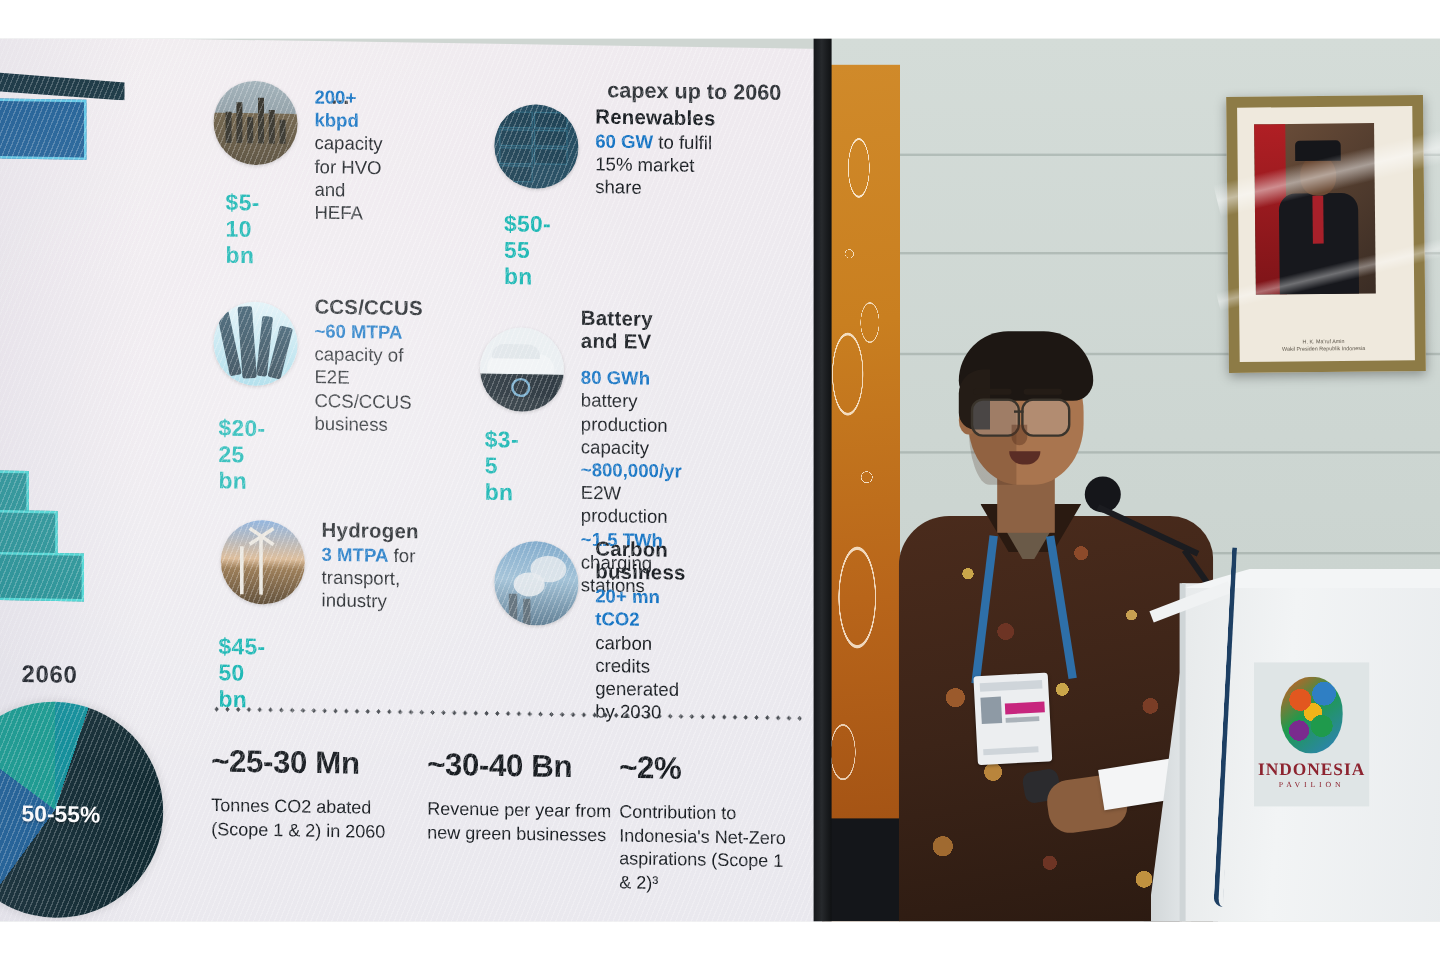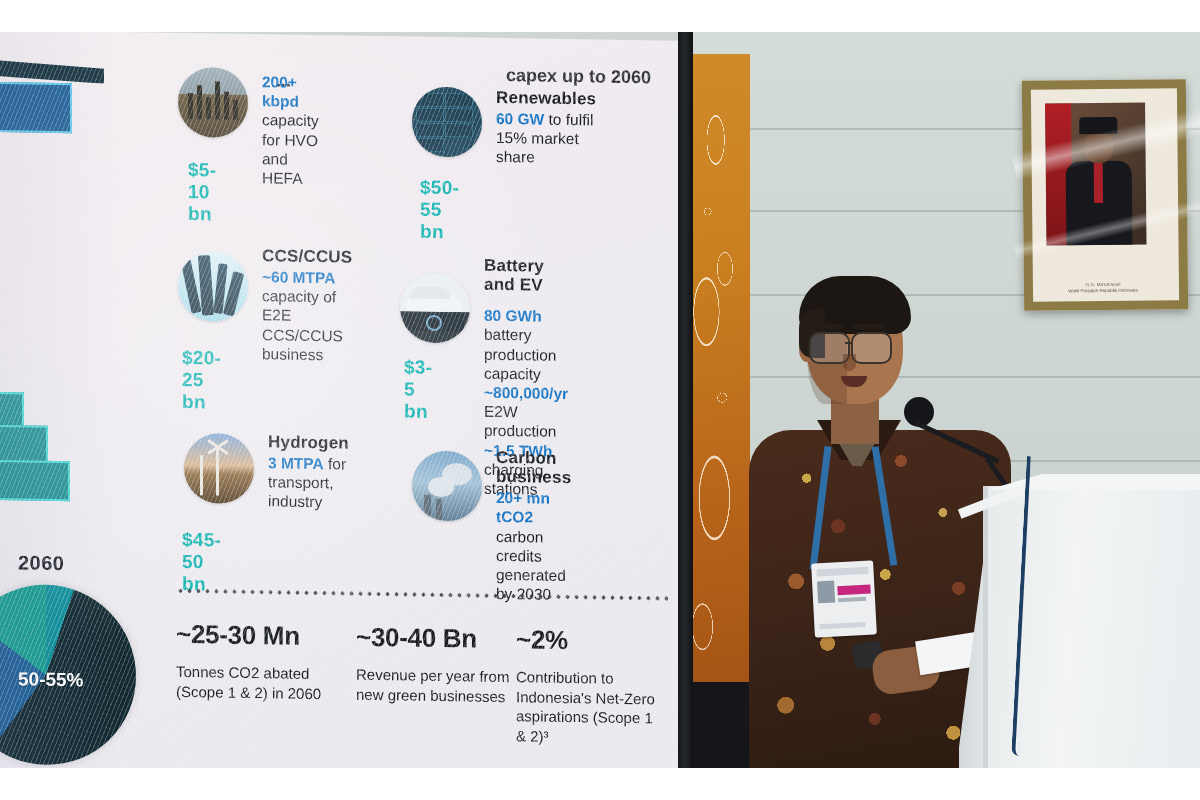--- a/index.html
+++ b/index.html
@@ -487,17 +487,22 @@
       <div id="mic-stem"></div>
       <div id="mic-stem2"></div>
 
       <div id="podium">
         <div id="pod-left"></div>
         <div id="pod-body"></div>
         <div id="pod-edge"></div>
         <div id="pod-top"></div>
         <div id="pod-rail"></div>
         <div id="pod-cable"></div>
+        <div id="pod-logo">
+          <div id="globe"></div>
+          <div id="logo-word">INDONESIA</div>
+          <div id="logo-sub">PAVILION</div>
+        </div>
       </div>
     </div>
 
   </div>
 </div>
 
 </body></html>

